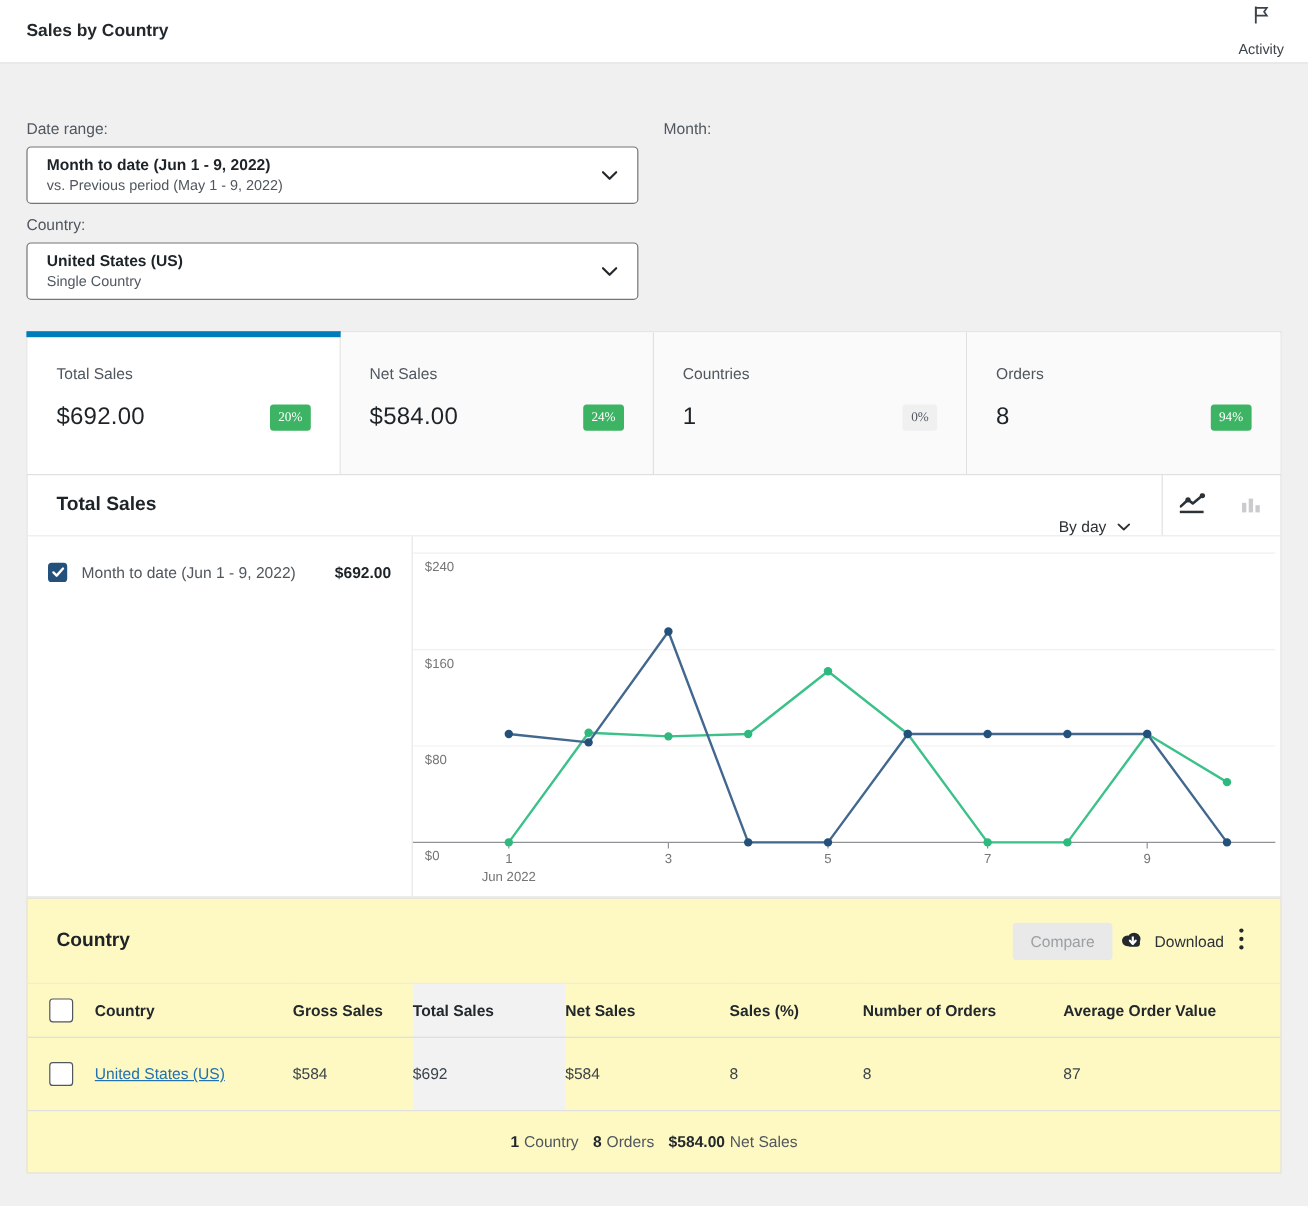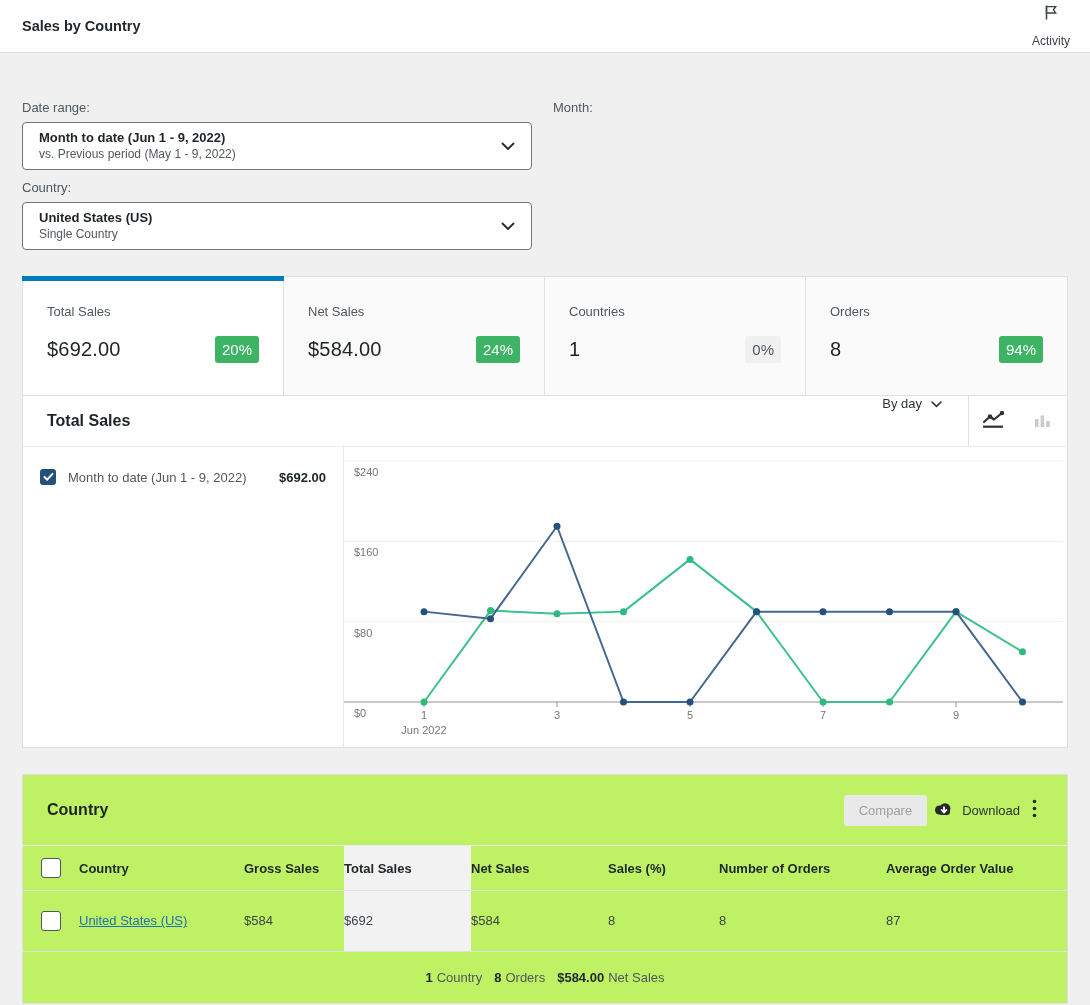--- a/index.html
+++ b/index.html
@@ -55,49 +55,49 @@
     padding:27px 24px 24px 24px;height:118px;cursor:pointer;
   }
   .summary-card:last-child{border-right:none;}
   .summary-card.selected{background:#fff;}
   .summary-card.selected::before{
     content:"";position:absolute;top:-1px;left:-1px;right:-1px;height:5px;background:var(--accent);
   }
   .summary-label{font-size:13px;color:var(--text-gray);}
   .summary-value-row{margin-top:17px;display:flex;align-items:center;justify-content:space-between;}
   .summary-value{font-size:20px;font-weight:500;color:var(--text-dark);letter-spacing:.2px;}
-  .badge{font-size:15px;border-radius:3px;padding:5px 7px;}
+  .badge{font-size:11px;border-radius:3px;padding:5px 7px;font-family:Liberation Serif, serif;}
   .badge.green{background:var(--badge-green);color:#fff;}
   .badge.neutral{background:#f0f0f1;color:var(--text-gray);}
   
   .chart-card{background:#fff;border:1px solid var(--border);}
   .chart-header{height:51px;display:flex;align-items:center;border-bottom:1px solid #ebebeb;}
   .chart-title{font-size:16px;font-weight:700;color:var(--text-dark);padding-left:24px;}
   .interval-select{
-    margin-left:auto;display:flex;align-items:flex-start;gap:9px;background:none;border:none;
+    margin-left:auto;display:flex;align-items:flex-end;gap:9px;background:none;border:none;
     font-family:inherit;font-size:13px;color:var(--text-mid);padding:0 26px;cursor:pointer;height:100%;
   }
   .chart-type-toggles{display:flex;height:100%;border-left:1px solid var(--border);}
   .chart-type-btn{
     width:49px;height:100%;display:flex;align-items:center;justify-content:center;
     background:none;border:none;cursor:pointer;
   }
   .chart-body{display:flex;}
   .chart-legend{width:321px;border-right:1px solid #e6e6e6;padding:12px 0;}
   .legend-item{display:flex;align-items:center;gap:12px;padding:10px 17px;cursor:pointer;}
   .legend-checkbox{
     width:16px;height:16px;border-radius:3px;flex:0 0 auto;
     display:flex;align-items:center;justify-content:center;
   }
   .legend-label{font-size:13px;color:var(--text-gray);flex:1;}
   .legend-value{font-size:13px;font-weight:700;color:var(--text-dark);}
   .chart-area{flex:1;}
   .chart-area svg{display:block;}
   
-  .table-card{margin-top:26px;background:#bef264;border:1px solid var(--border);}
+  .table-card{background:#fef9c3;border:1px solid var(--border);}
   .table-header{height:70px;display:flex;align-items:center;padding:0 24px;}
   .table-title{font-size:16px;font-weight:700;color:var(--text-dark);}
   .table-actions{margin-left:auto;display:flex;align-items:center;}
   .compare-btn{
     background:#e9e9ea;border:none;border-radius:3px;color:#9ba0a3;
     font-family:inherit;font-size:13px;padding:8px 15px;cursor:pointer;
   }
   .download-btn{
     display:flex;align-items:center;gap:9px;background:none;border:none;cursor:pointer;
     font-family:inherit;font-size:13px;color:var(--text-mid);

